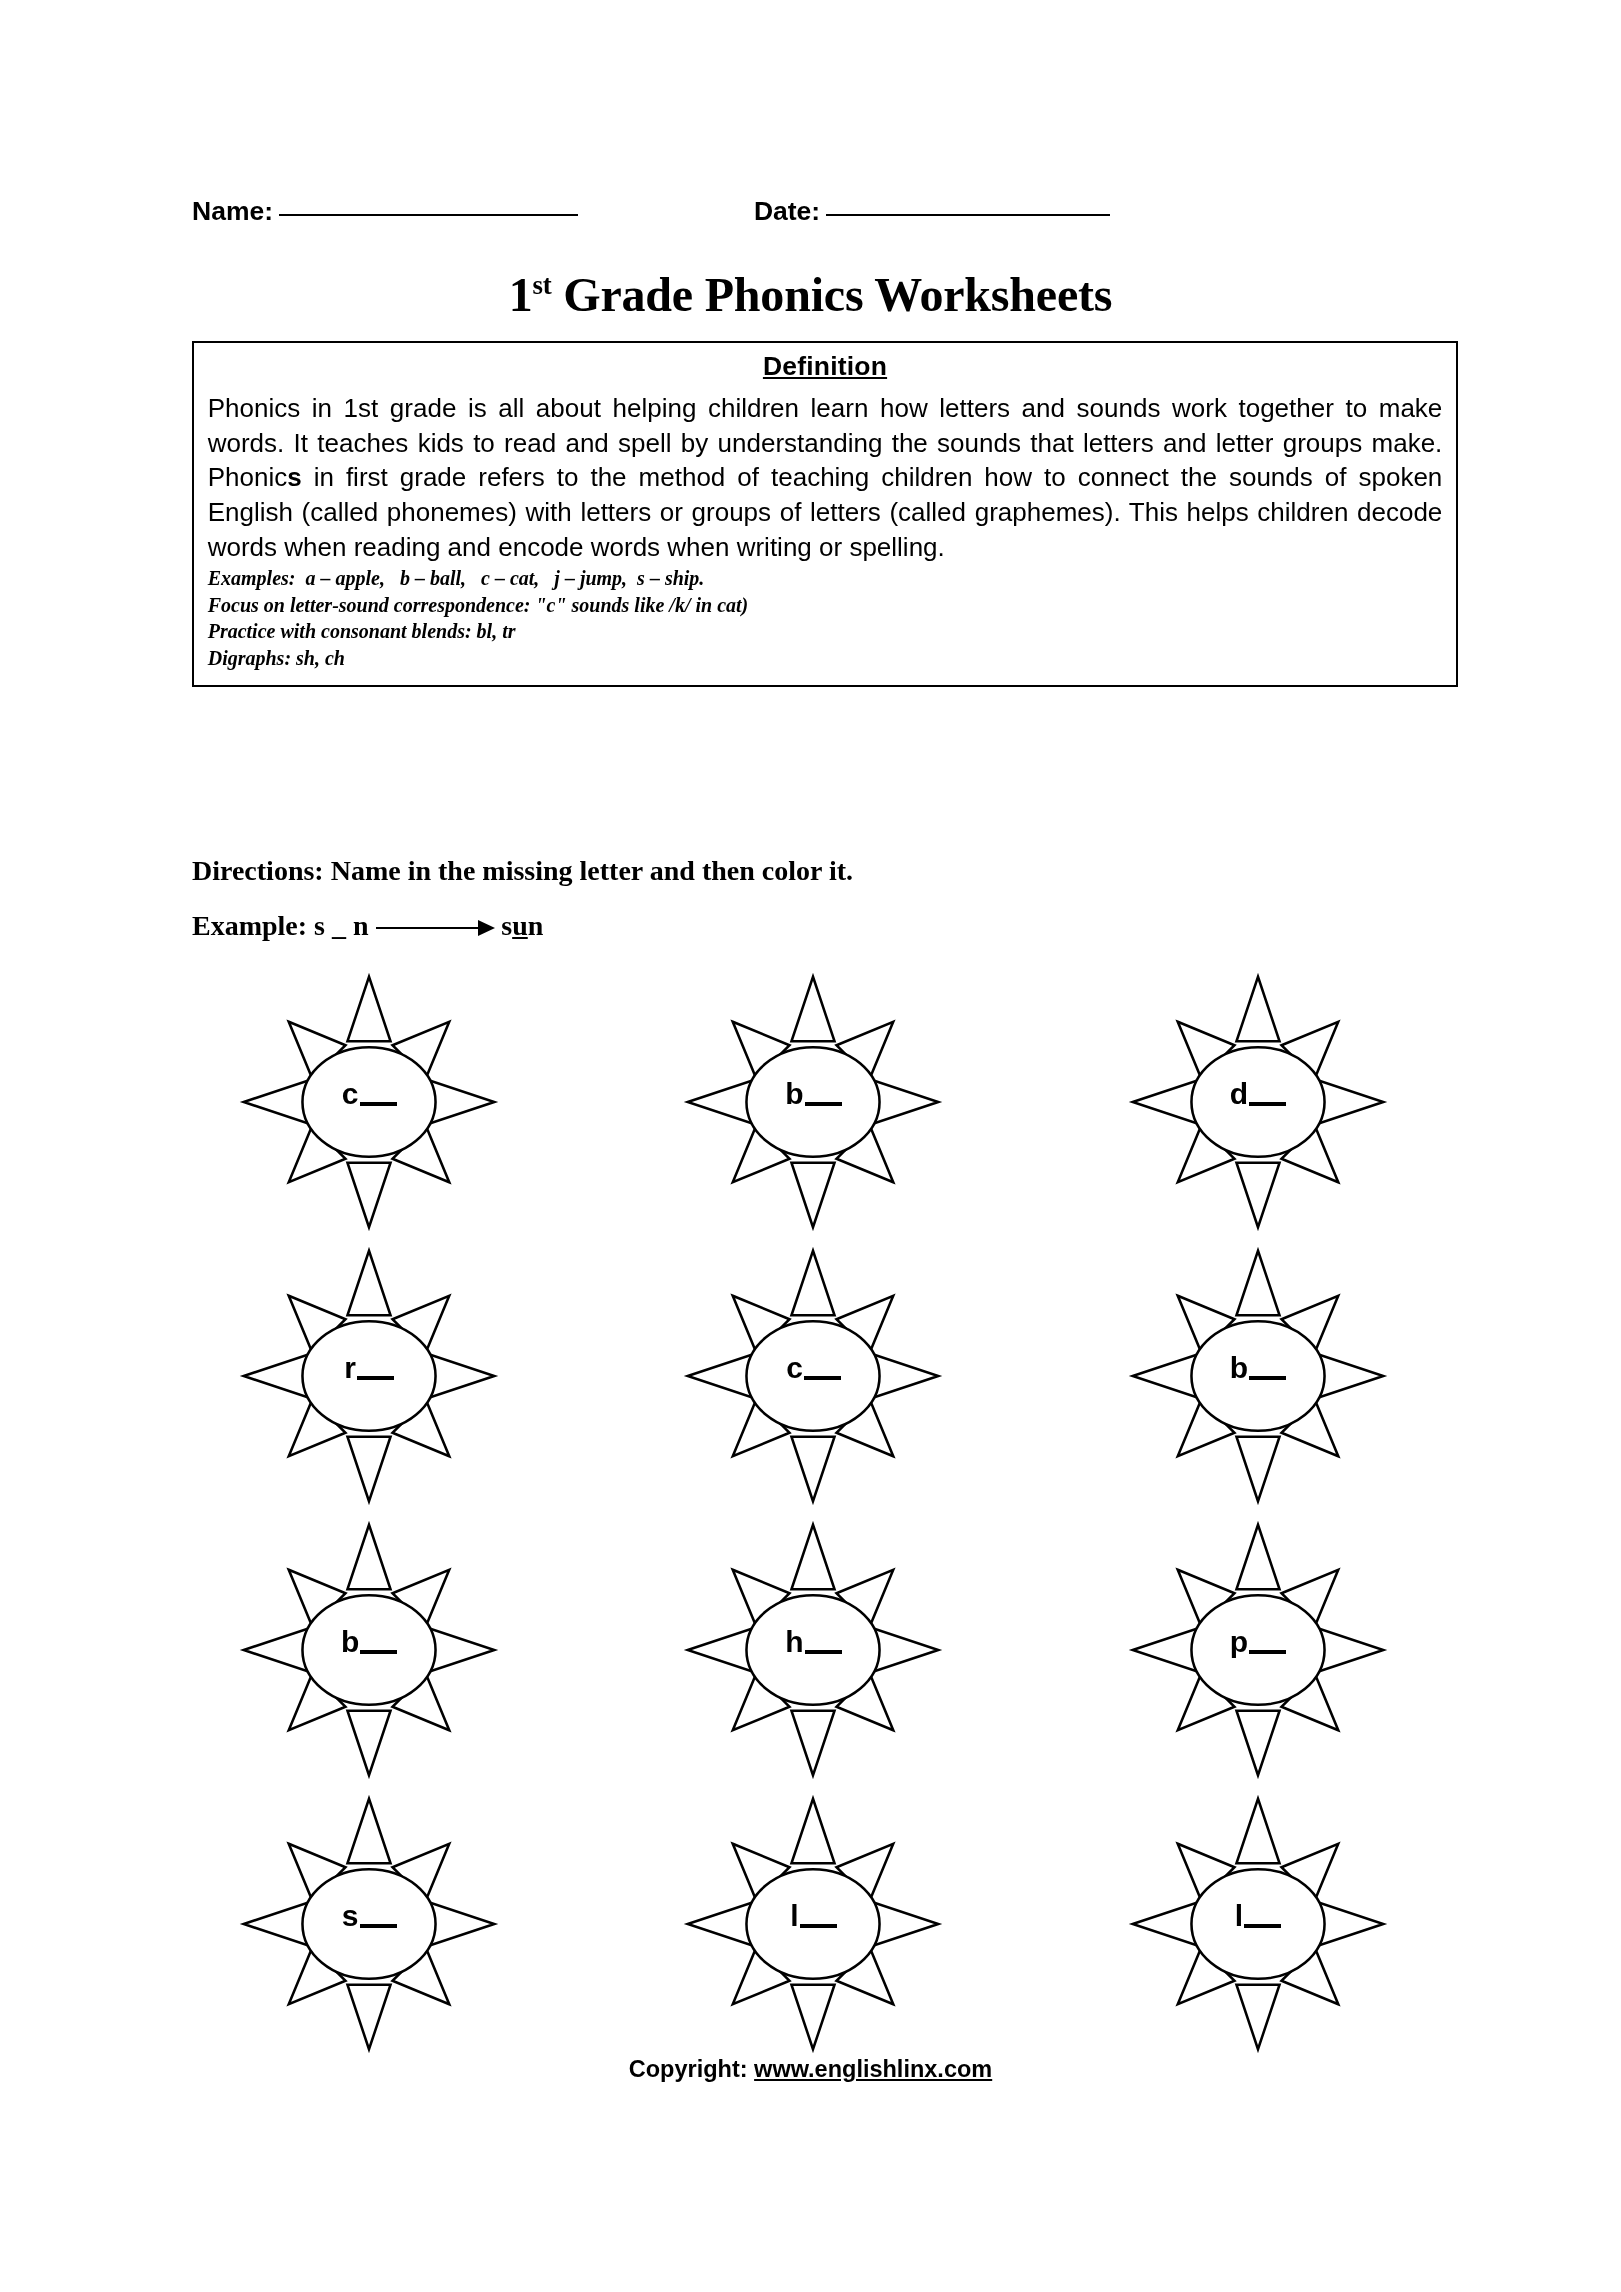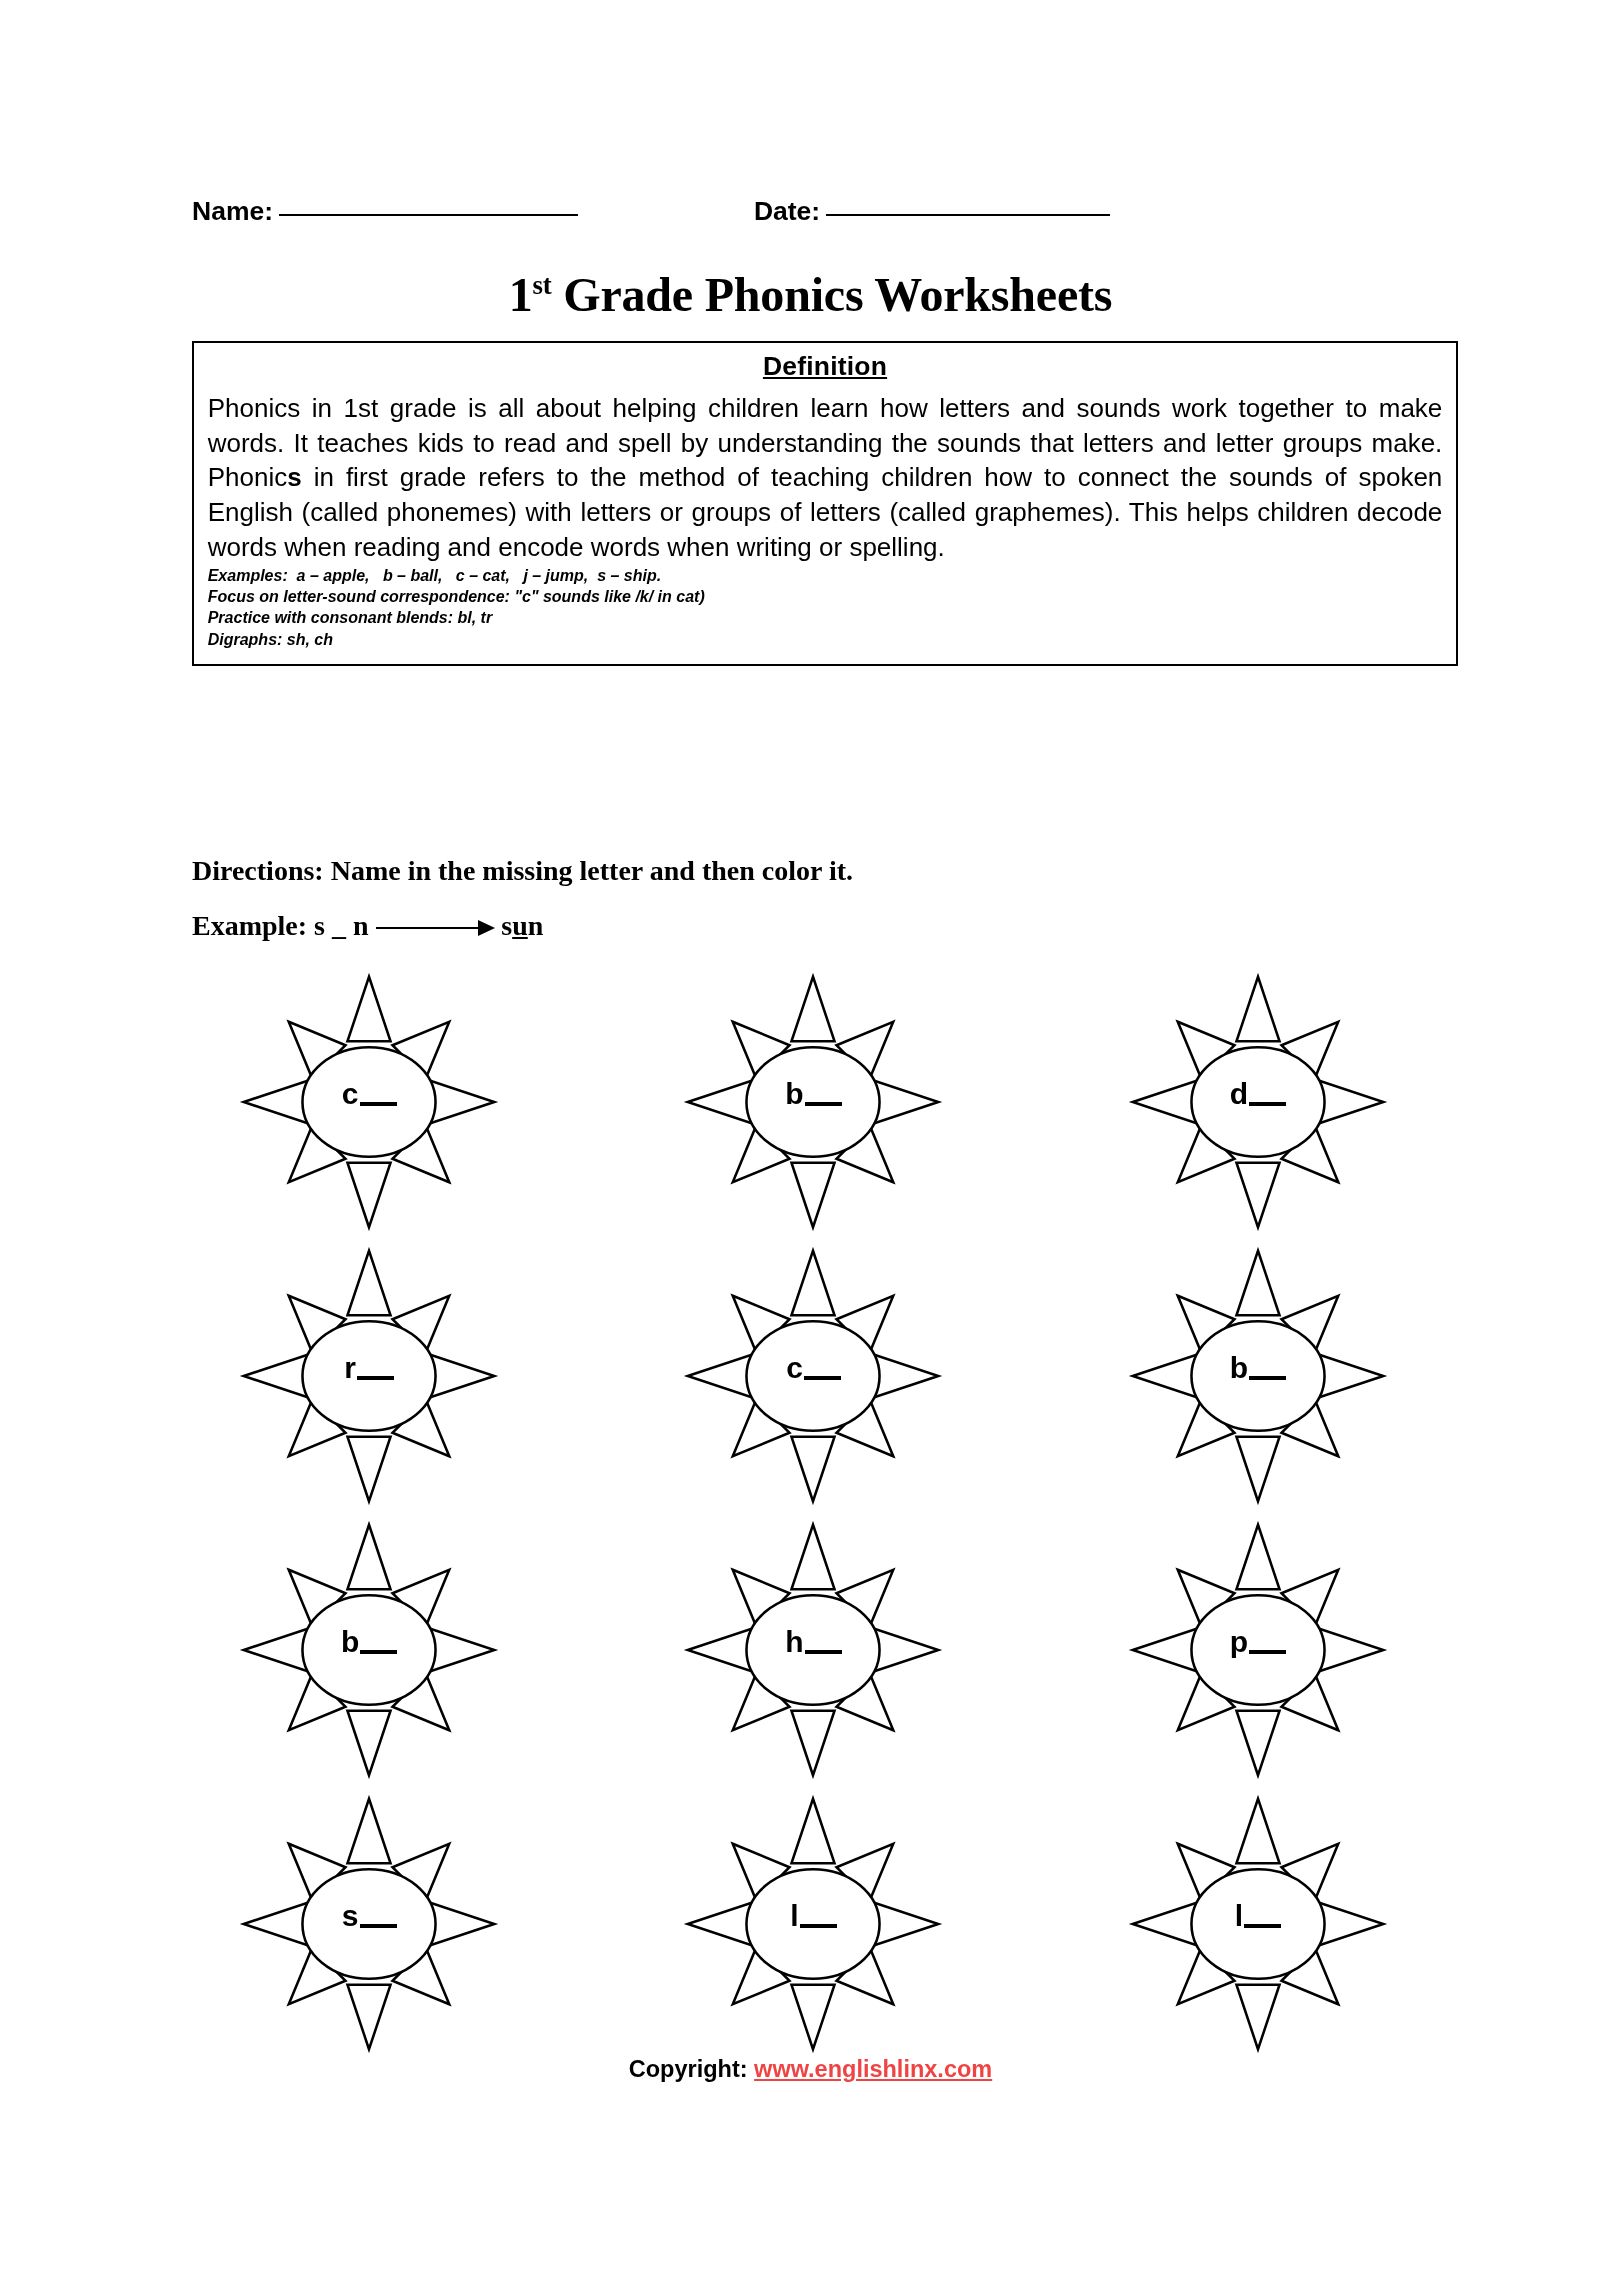--- a/index.html
+++ b/index.html
@@ -87,25 +87,25 @@
   }
   .def-body {
     font-size: 26px;
     line-height: 1.34;
     text-align: justify;
     font-family: "Liberation Sans", sans-serif;
     hyphens: none;
   }
   .def-body b { font-weight: bold; }
   .def-line {
-    font-size: 16px;
+    font-size: 20px;
     line-height: 1.33;
     font-weight: bold;
     font-style: italic;
-    font-family: Liberation Sans, sans-serif;
+    font-family: Liberation Serif, serif;
     white-space: pre;
   }
 
   
   .directions {
     position: absolute;
     top: 855px;
     left: 192px;
     font-family: "Liberation Serif", serif;
     font-weight: bold;
@@ -193,21 +193,21 @@
     position: absolute;
     top: 2056px;
     left: 0;
     width: 1621px;
     text-align: center;
     font-size: 23.5px;
     font-weight: bold;
     font-family: "Liberation Sans", sans-serif;
   }
   .footer a {
-    color: #ef4444;
+    color: #000000;
     text-decoration: underline;
   }
 </style>
 </head>
 <body>
 
 <div class="page">
 
   <div class="namedate-row">
     <span class="nd-label">Name:</span>

